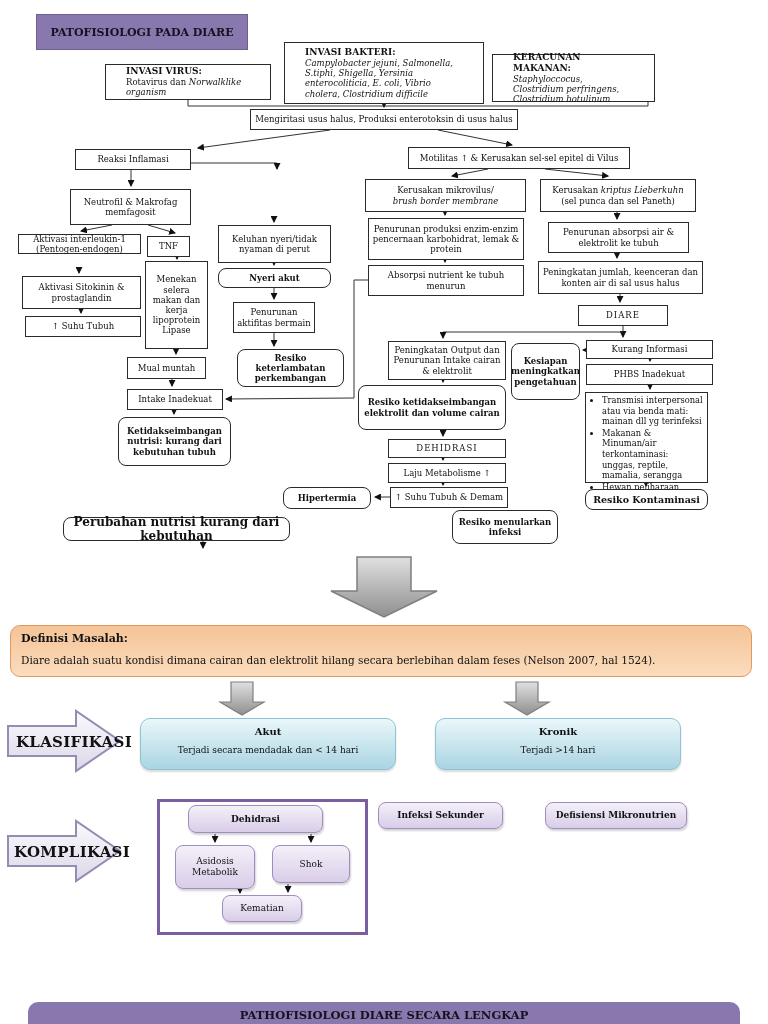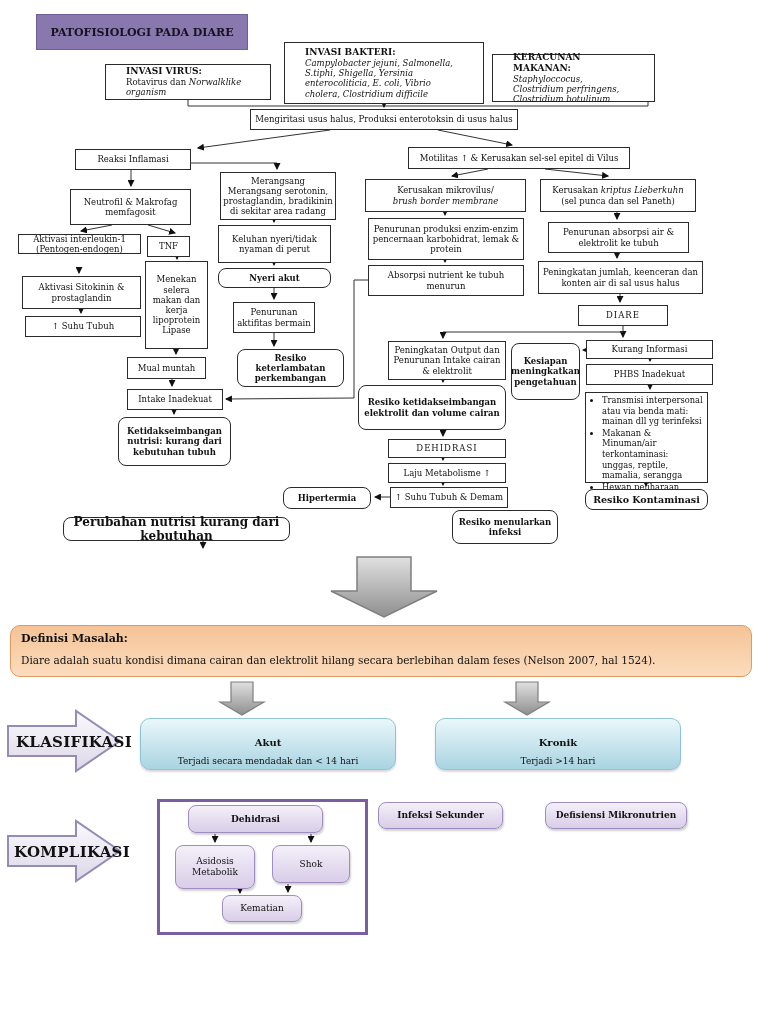--- a/index.html
+++ b/index.html
@@ -19,21 +19,21 @@
   .blist{margin:0;padding:1px 2px 1px 14px;text-align:left;font-size:8.3px;line-height:1.28;}
   .blist li{margin:0 0 1px 0;}
   
   .definisi{position:absolute;z-index:2;box-sizing:border-box;border:1px solid #e09a5f;border-radius:10px;
             background:linear-gradient(#f6c röt294,#fbdcbd);} 
   .definisi{background:linear-gradient(#f5c397,#fbdcbd);padding:6px 10px;}
   .definisi .d-title{font-weight:bold;font-size:11px;}
   .definisi .d-body{font-size:10.5px;margin-top:9px;}
   .capsule{position:absolute;z-index:2;box-sizing:border-box;border:1px solid #8fc3d4;border-radius:10px;
            background:linear-gradient(#eaf7fa,#a9d4e2);box-shadow:0 2px 2px rgba(0,0,0,.15);
-           display:flex;flex-direction:column;align-items:center;padding-top:18px;}
+           display:flex;flex-direction:column;align-items:center;padding-top:7px;}
   .cap-title{font-weight:bold;font-size:10px;}
   .cap-desc{font-size:9px;margin-top:8px;}
   .lav{position:absolute;z-index:2;box-sizing:border-box;border:1px solid #9f8cc0;border-radius:8px;
        background:linear-gradient(#f4f0f9,#d9cde8);box-shadow:1px 2px 2px rgba(0,0,0,.18);
        display:flex;align-items:center;justify-content:center;text-align:center;font-size:9px;line-height:1.2;}
   .kontainer{position:absolute;z-index:1;box-sizing:border-box;border:3px solid #7a5fa0;background:transparent;}
   .arrow-label{position:absolute;z-index:3;font-weight:bold;font-size:15px;letter-spacing:.3px;}
   .footerbar{position:absolute;z-index:2;background:#8878ae;border-radius:10px 10px 0 0;
              display:flex;justify-content:center;font-weight:bold;font-size:11.5px;color:#16121f;padding-top:6px;box-sizing:border-box;}
 </style>
@@ -122,21 +122,20 @@
   </div>
   <div class="fb left" style="left:492px;top:54px;width:163px;height:48px">
     <span class="hdr">KERACUNAN MAKANAN:</span>
     <span class="it">Staphyloccocus, Clostridium perfringens, Clostridium botulinum</span>
   </div>
 
   <div class="fb" style="left:250px;top:109px;width:268px;height:21px">Mengiritasi usus halus, Produksi enterotoksin di usus halus</div>
   <div class="fb" style="left:75px;top:149px;width:116px;height:21px">Reaksi Inflamasi</div>
   <div class="fb" style="left:408px;top:147px;width:222px;height:22px">Motilitas ↑ &amp; Kerusakan sel-sel epitel di Vilus</div>
   <div class="fb" style="left:70px;top:189px;width:121px;height:36px">Neutrofil &amp; Makrofag memfagosit</div>
-  <div class="fb" style="left:220px;top:172px;width:116px;height:48px">Merangsang Merangsang serotonin, prostaglandin, bradikinin di sekitar area radang</div>
   <div class="fb" style="left:365px;top:179px;width:161px;height:33px">
     <span>Kerusakan mikrovilus/</span>
     <span class="it">brush border membrane</span>
   </div>
   <div class="fb" style="left:540px;top:179px;width:156px;height:33px">
     <span><span>Kerusakan </span><span class="it">kriptus Lieberkuhn</span></span>
     <span>(sel punca dan sel Paneth)</span>
   </div>
   <div class="fb" style="left:18px;top:234px;width:123px;height:20px">Aktivasi interleukin-1 (Pentogen-endogen)</div>
   <div class="fb" style="left:147px;top:236px;width:43px;height:21px">TNF</div>
@@ -192,14 +191,15 @@
 
   <div class="arrow-label" style="left:14px;top:843px">KOMPLIKASI</div>
   <div class="kontainer" style="left:157px;top:799px;width:211px;height:136px"></div>
   <div class="lav bold" style="left:188px;top:805px;width:135px;height:28px">Dehidrasi</div>
   <div class="lav" style="left:175px;top:845px;width:80px;height:44px">Asidosis Metabolik</div>
   <div class="lav" style="left:272px;top:845px;width:78px;height:38px">Shok</div>
   <div class="lav" style="left:222px;top:895px;width:80px;height:27px">Kematian</div>
   <div class="lav bold" style="left:378px;top:802px;width:125px;height:27px">Infeksi Sekunder</div>
   <div class="lav bold" style="left:545px;top:802px;width:142px;height:27px">Defisiensi Mikronutrien</div>
 
+  <div class="footerbar" style="left:28px;top:1002px;width:712px;height:22px">PATHOFISIOLOGI DIARE SECARA LENGKAP</div>
 
 </div>
 
 </body></html>

